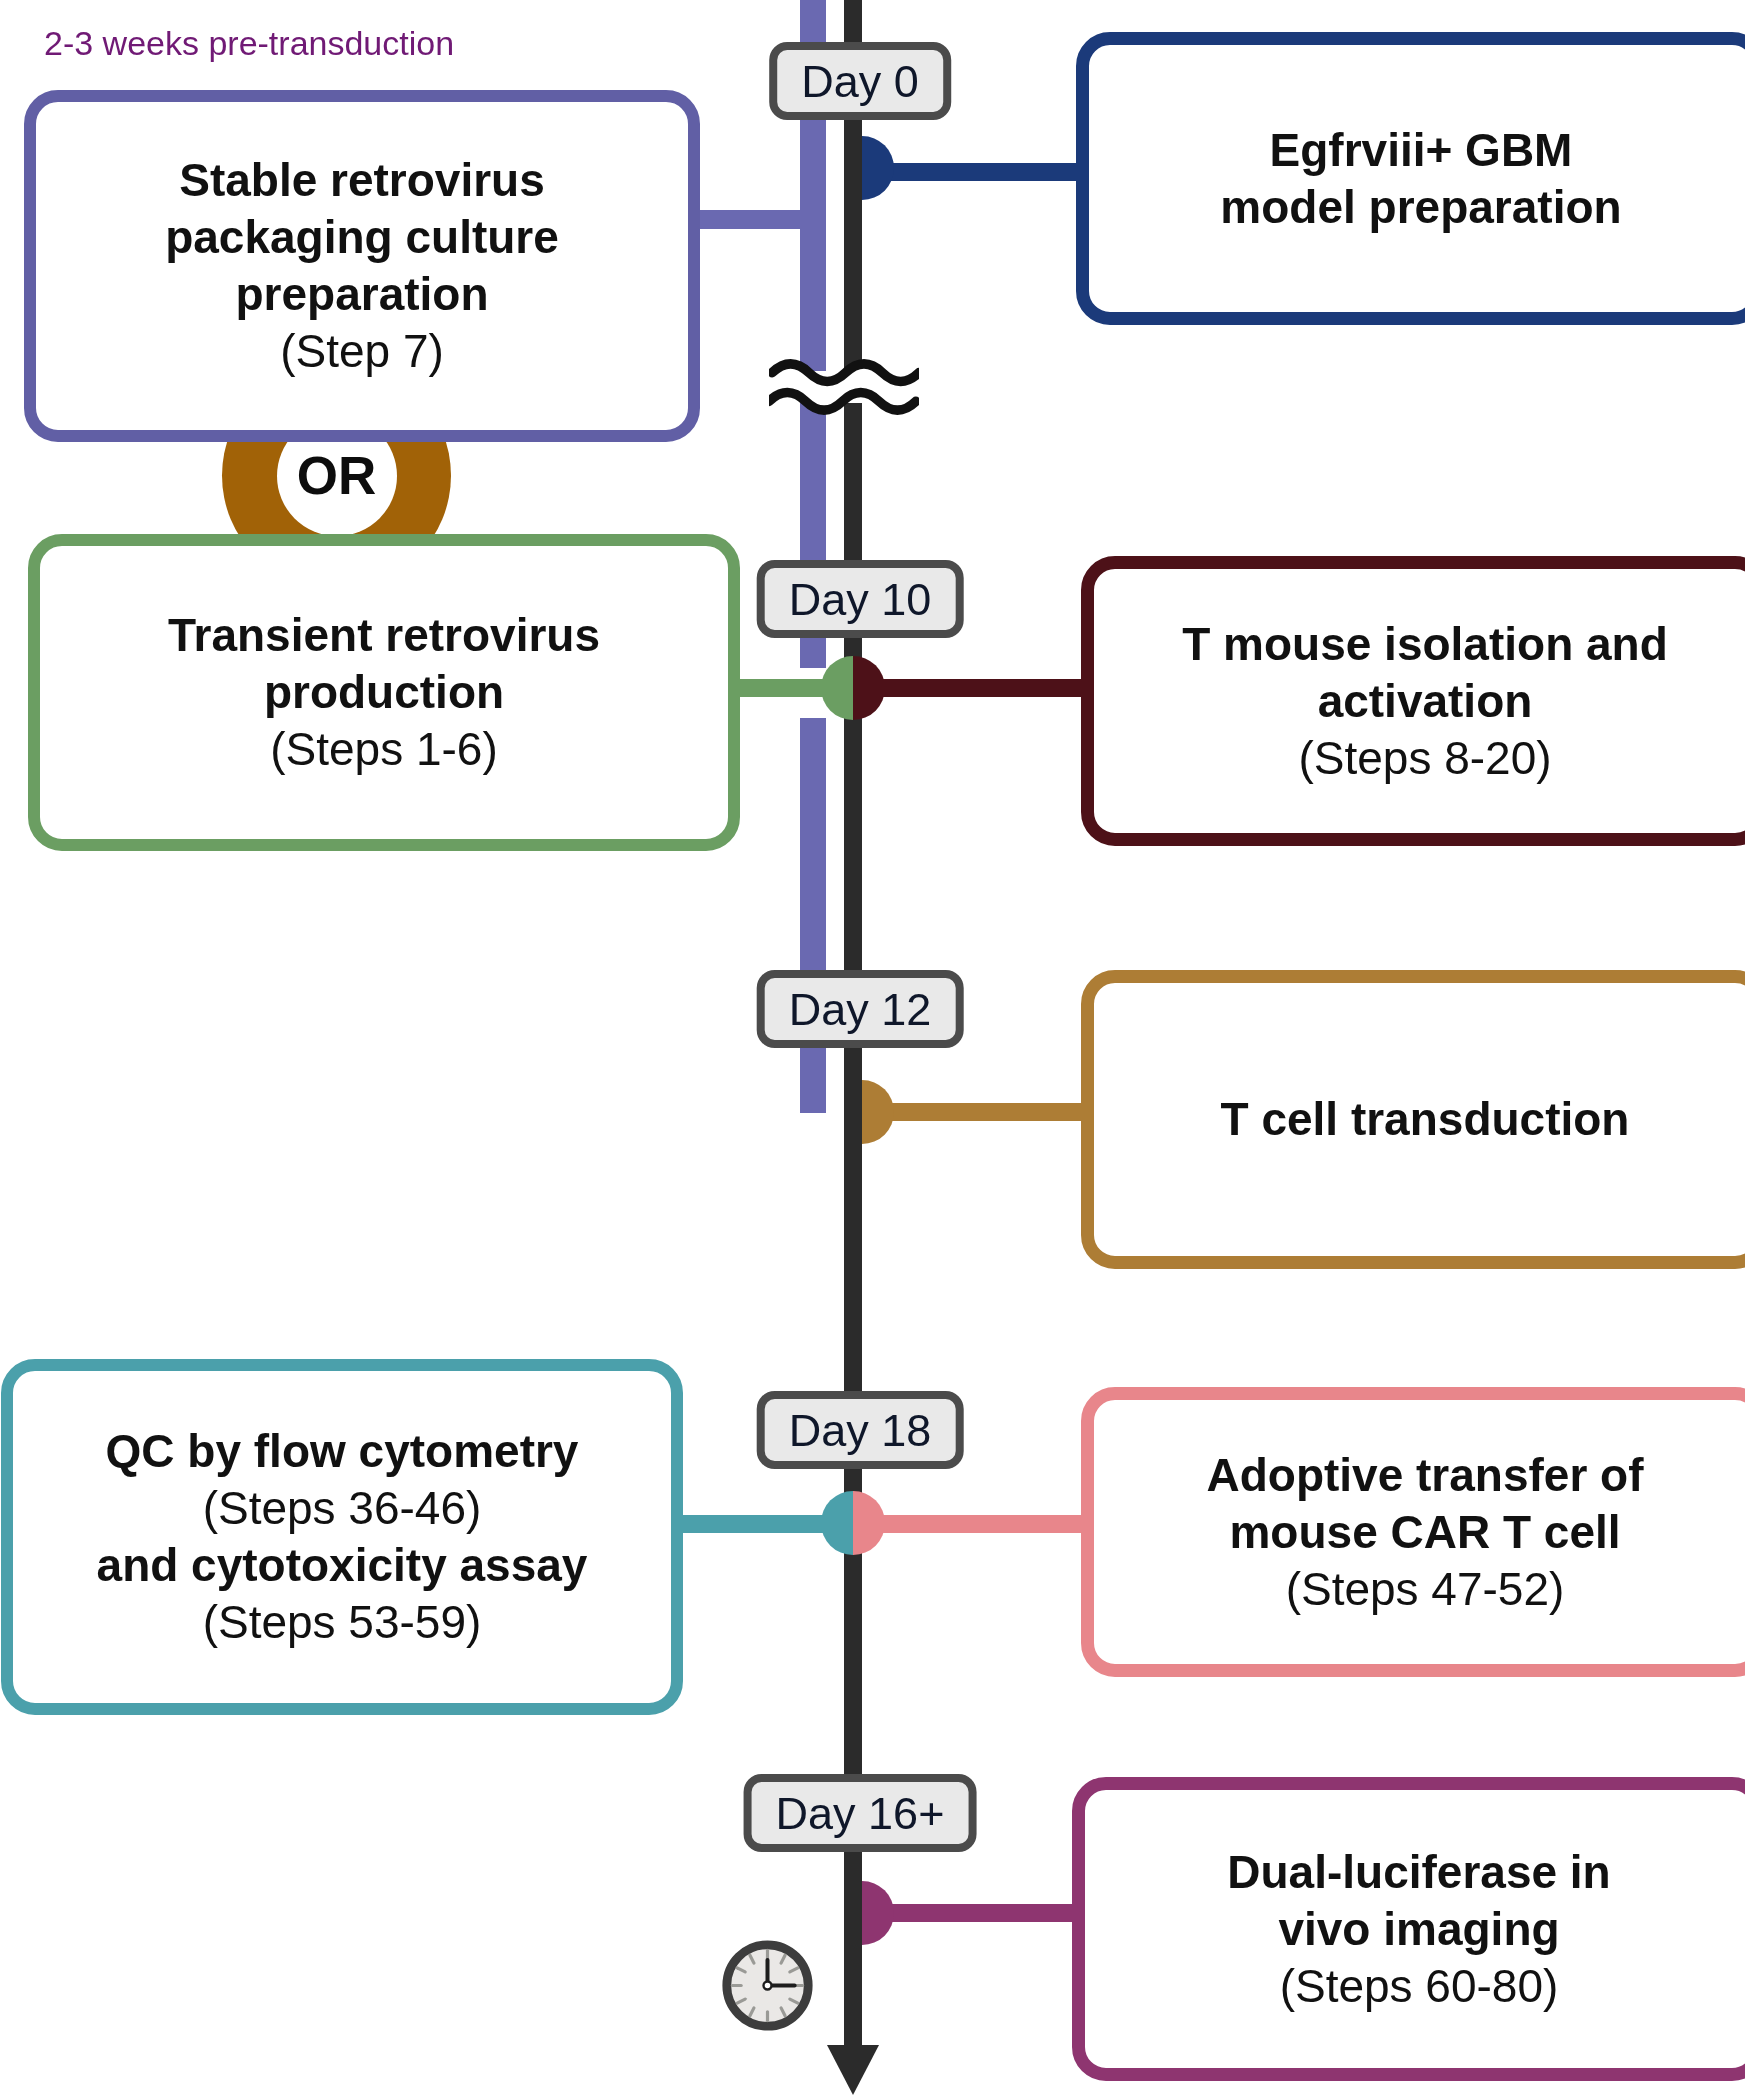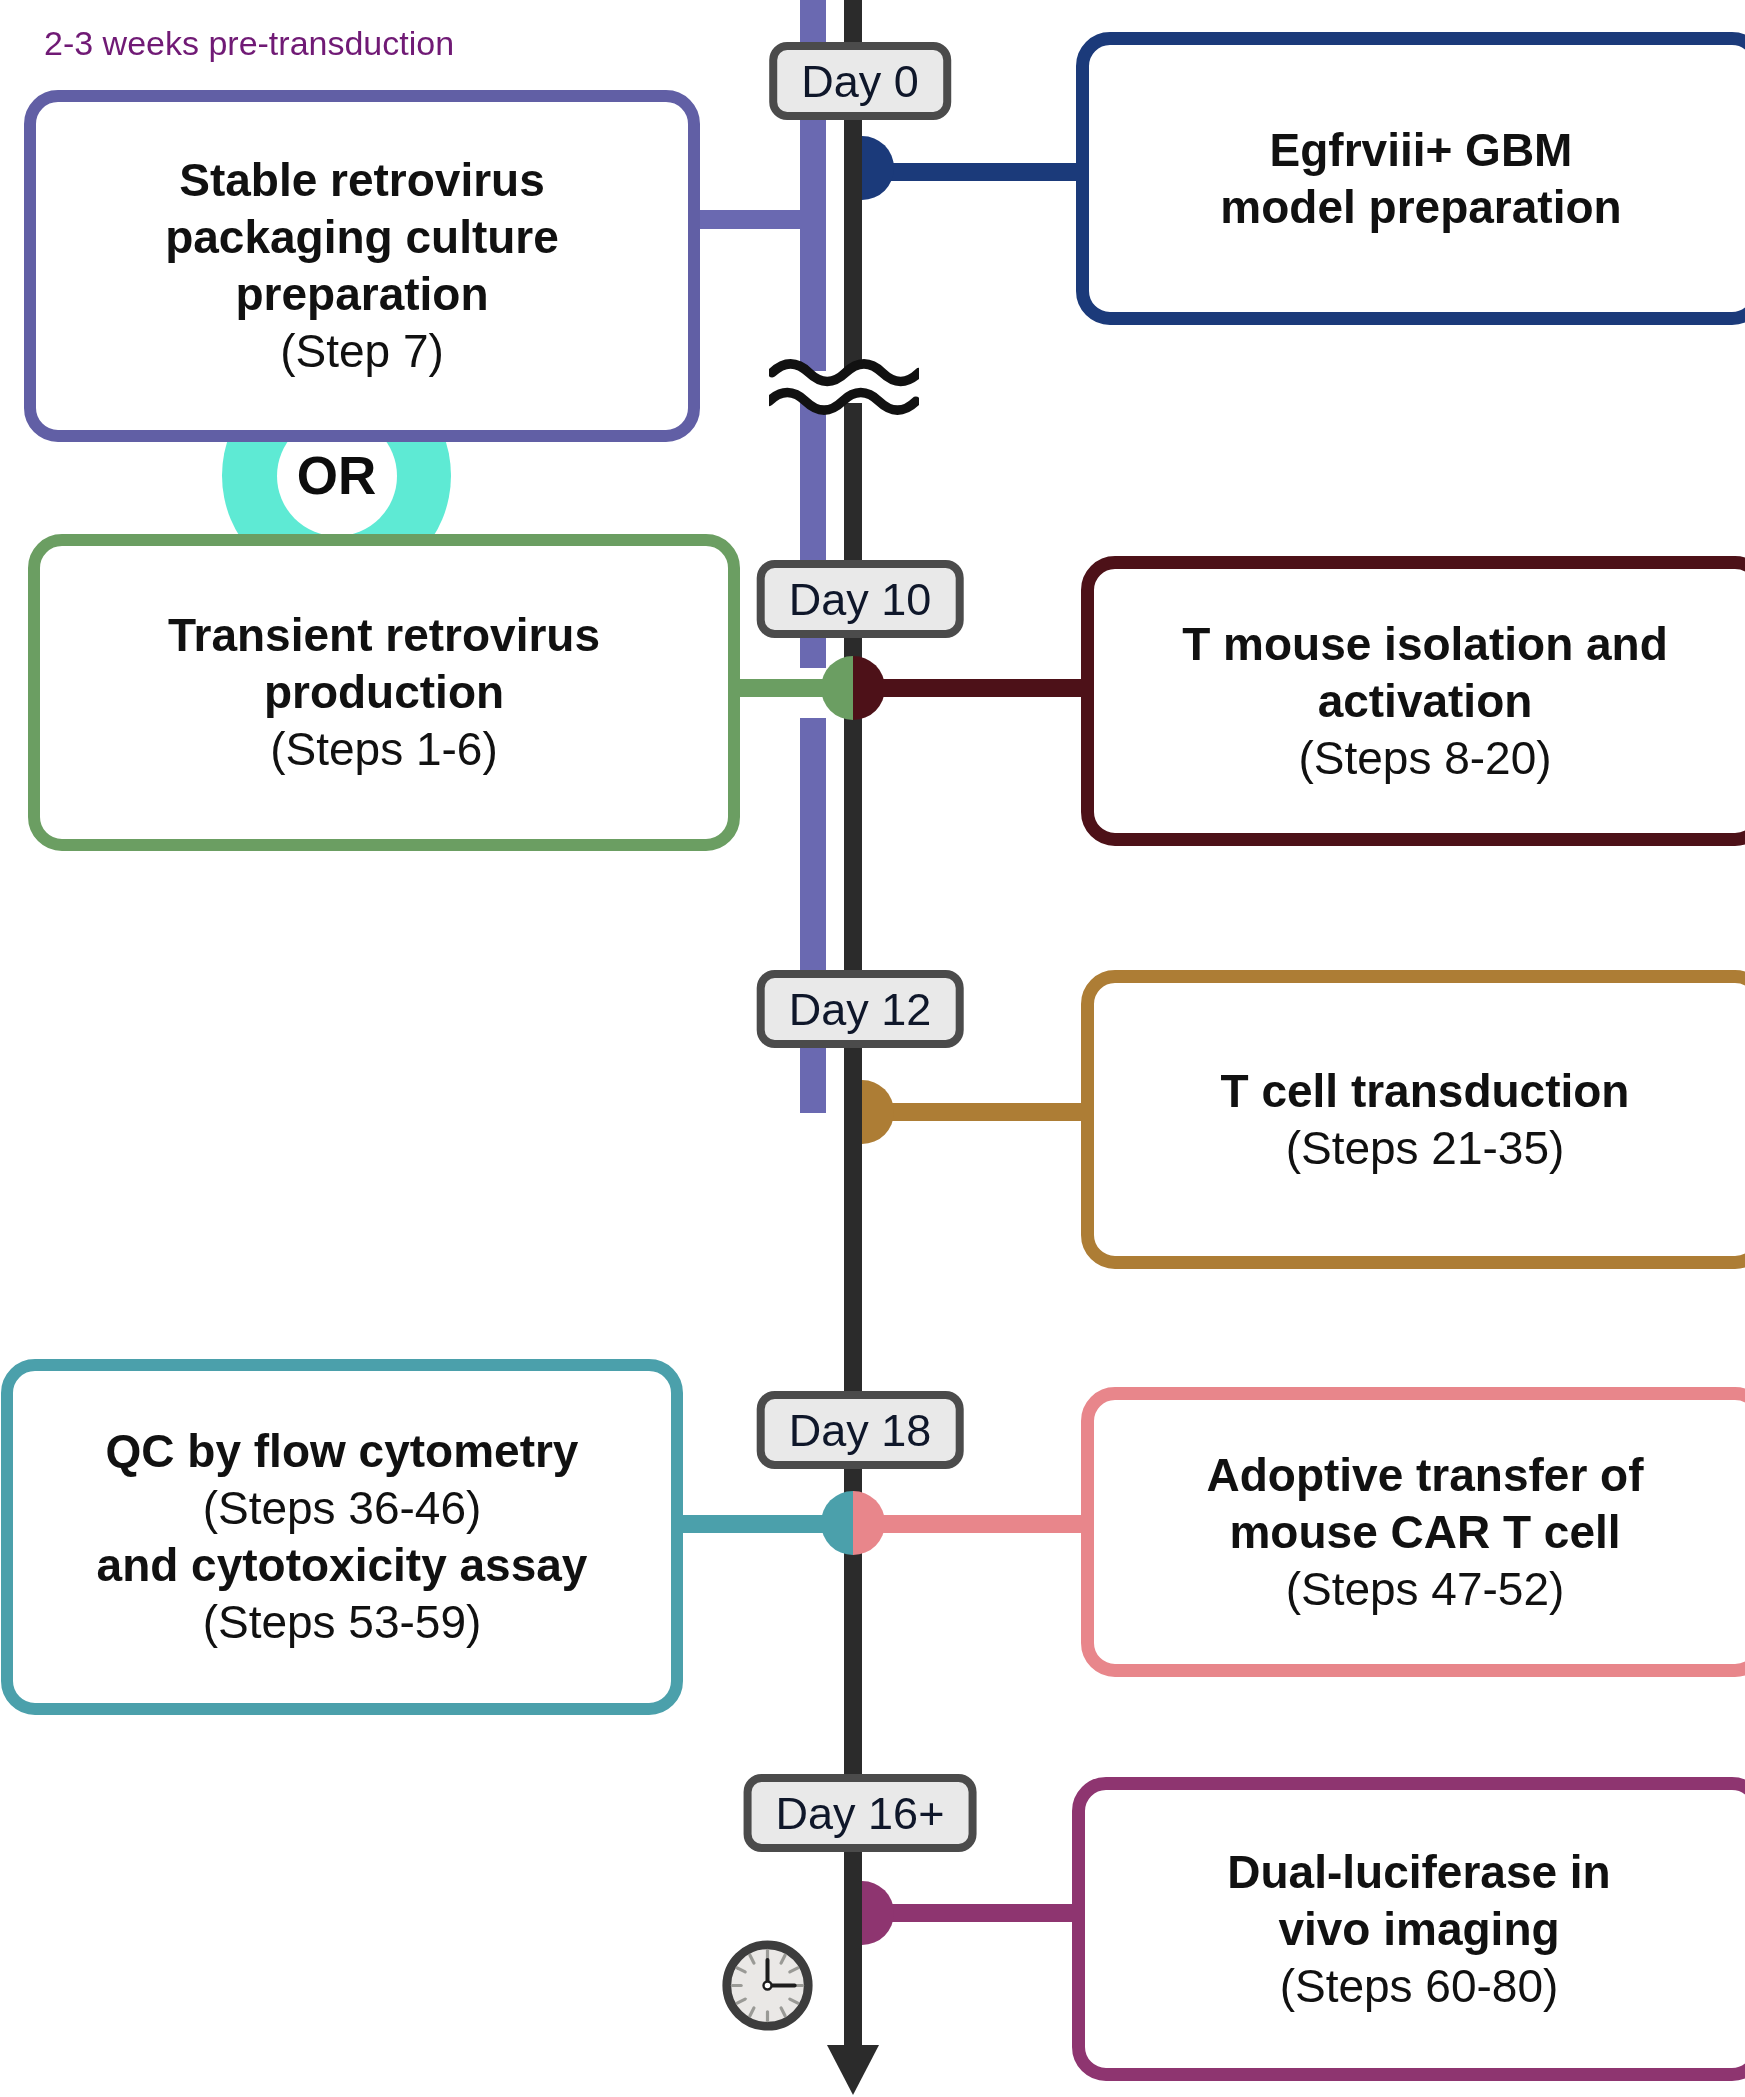--- a/index.html
+++ b/index.html
@@ -39,21 +39,21 @@
   .b-transient{left:28px;top:534px;width:688px;height:293px;border:12px solid #6b9e62;}
   .b-qc{left:1px;top:1359px;width:658px;height:332px;border:12px solid #4ba0ab;}
   .b-gbm{left:1076px;top:32px;width:664px;height:267px;border:13.6px solid #1b3a7a;}
   .b-iso{left:1081px;top:556px;width:662px;height:264px;border:13.6px solid #4d1118;}
   .b-trans{left:1081px;top:970px;width:662px;height:273px;border:13.6px solid #ad7d35;}
   .b-adopt{left:1081px;top:1387px;width:662px;height:264px;border:13.6px solid #e8868b;}
   .b-imaging{left:1072px;top:1777px;width:668px;height:278px;border:13.6px solid #8e3570;}
   
   .or-donut{
     position:absolute;left:222px;top:361px;width:229px;height:229px;border-radius:50%;
-    background:#5eead4;z-index:1;display:flex;align-items:center;justify-content:center;
+    background:#a16207;z-index:1;display:flex;align-items:center;justify-content:center;
   }
   .or-inner{
     width:120px;height:120px;border-radius:50%;background:#ffffff;
     display:flex;align-items:center;justify-content:center;
     font-size:53px;font-weight:700;color:#0d0d0d;
   }
   
   .pre-label{
     position:absolute;left:44px;top:24px;z-index:2;
     font-size:34px;color:#701a75;white-space:nowrap;
@@ -136,21 +136,20 @@
   </div>
 
   <div class="pbox b-iso">
     <div class="ln">T mouse isolation and</div>
     <div class="ln">activation</div>
     <div class="ln reg">(Steps 8-20)</div>
   </div>
 
   <div class="pbox b-trans">
     <div class="ln">T cell transduction</div>
-    <div class="ln reg">(Steps 21-35)</div>
   </div>
 
   <div class="pbox b-adopt">
     <div class="ln">Adoptive transfer of</div>
     <div class="ln">mouse CAR T cell</div>
     <div class="ln reg">(Steps 47-52)</div>
   </div>
 
   <div class="pbox b-imaging">
     <div class="ln">Dual-luciferase in</div>

